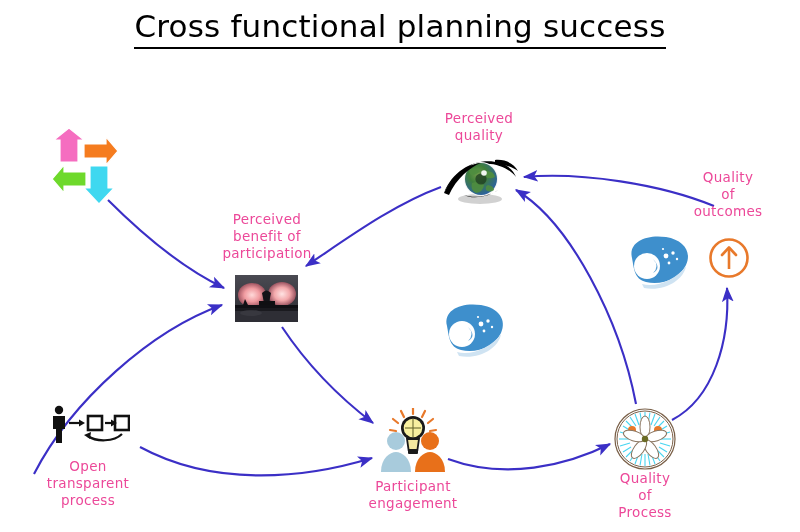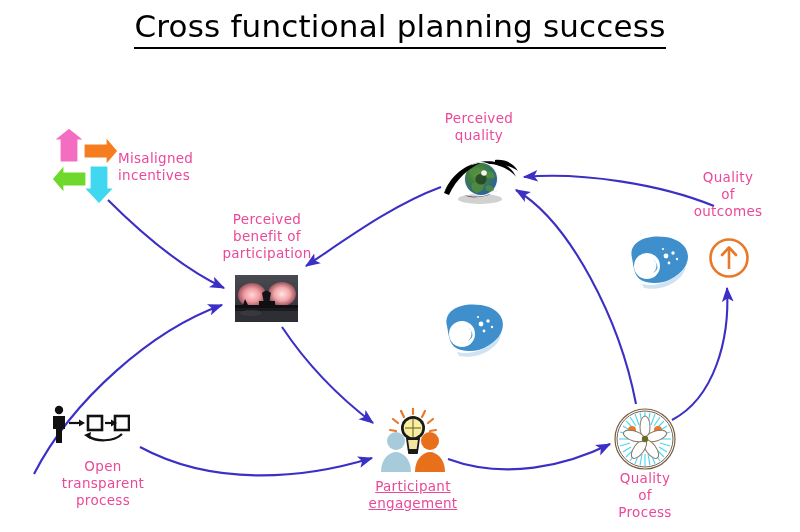--- a/index.html
+++ b/index.html
@@ -304,38 +304,36 @@
         <circle cx="44" cy="24" r="2.4"></circle>
         <circle cx="51" cy="21" r="1.7"></circle>
         <circle cx="47" cy="31" r="1.4"></circle>
         <circle cx="55" cy="27" r="1.2"></circle>
         <circle cx="41" cy="17" r="1.1"></circle>
       </g>
       <path d="M20,52 C34,56 54,48 64,34 C62,48 42,60 22,56 Z" fill="#CFE3F2"></path>
     </svg>
   </div>
 
-  <div class="node-label" style="left:118px;top:150px;width:110px;text-align:left;z-index:4;">Misaligned
-incentives</div>
 
   <div class="node-label" style="left:212px;top:211px;width:110px;text-align:center;z-index:4;">Perceived
 benefit of
 participation</div>
 
   <div class="node-label" style="left:424px;top:110px;width:110px;text-align:center;z-index:4;">Perceived
 quality</div>
 
   <div class="node-label" style="left:673px;top:169px;width:110px;text-align:center;z-index:4;">Quality
 of
 outcomes</div>
 
-  <div class="node-label" style="left:48px;top:458px;width:110px;text-align:center;z-index:4;">Open
+  <div class="node-label" style="left:33px;top:458px;width:110px;text-align:center;z-index:4;">Open
 transparent
 process</div>
 
-  <div class="node-label" style="left:357px;top:478px;width:112px;text-align:center;z-index:4;text-decoration:underline;">Participant
+  <div class="node-label" style="left:357px;top:478px;width:112px;text-align:center;z-index:4;">Participant
 engagement</div>
 
   <div class="node-label" style="left:590px;top:470px;width:110px;text-align:center;z-index:4;">Quality
 of
 Process</div>
 
 </div>
 
 </body></html>

